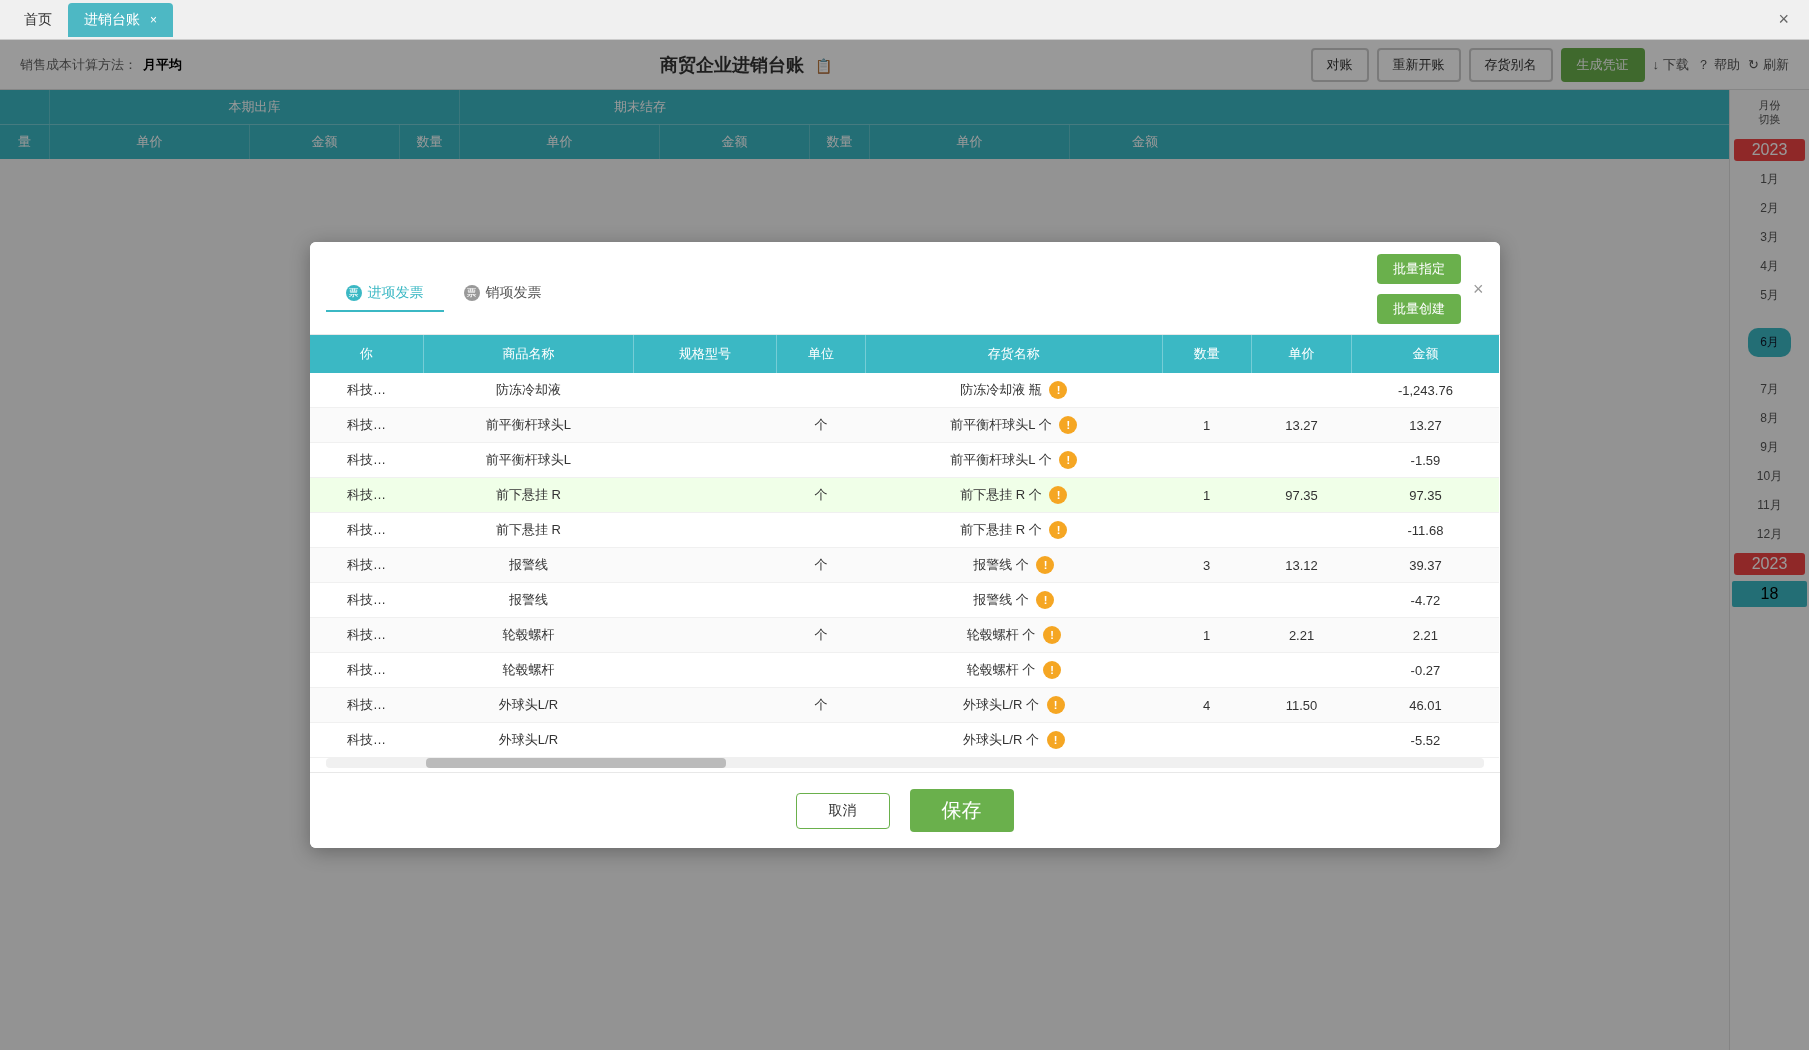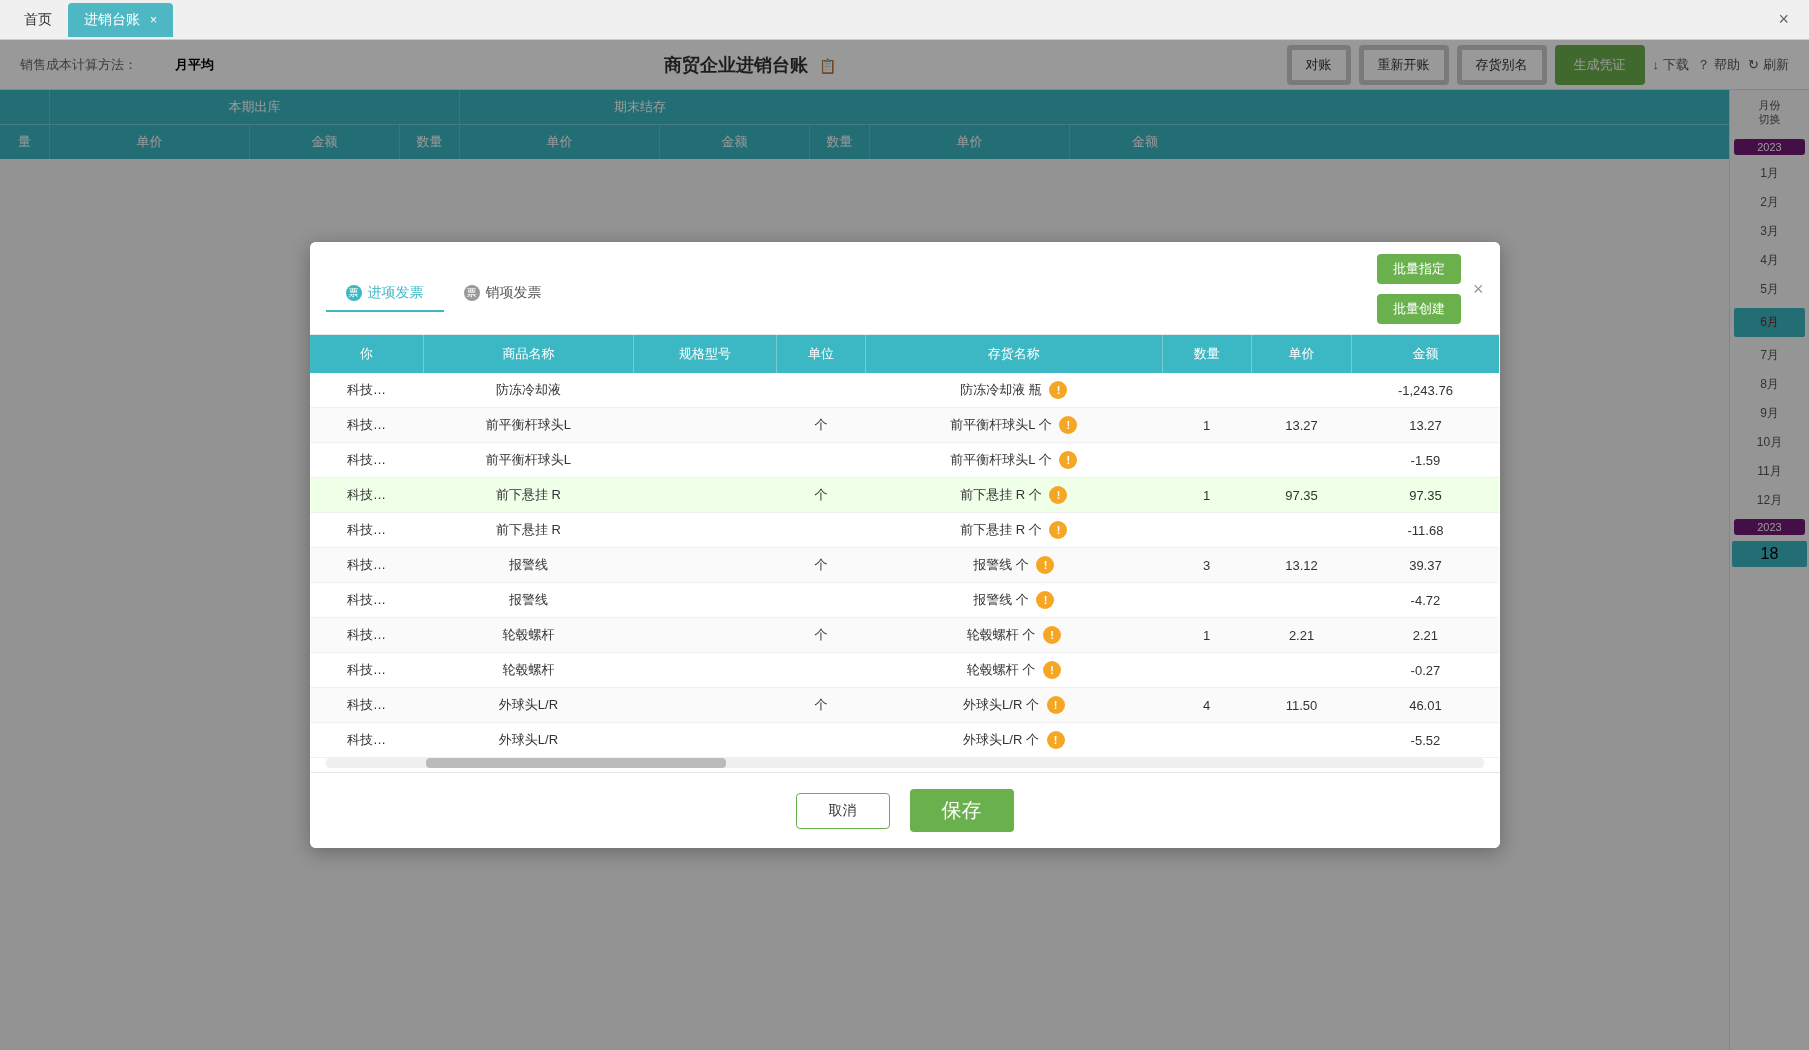--- a/index.html
+++ b/index.html
@@ -9,24 +9,24 @@
     .tab-bar { display: flex; align-items: center; background: #f0f0f0; border-bottom: 1px solid #ccc; height: 40px; padding: 0 8px; }
     .tab-item { padding: 8px 16px; cursor: pointer; font-size: 14px; color: #333; }
     .tab-item.active { background: #4db8c4; color: #fff; border-radius: 4px 4px 0 0; }
     .tab-close { margin-left: 6px; cursor: pointer; color: #fff; font-size: 12px; }
     .tab-bar-close { margin-left: auto; cursor: pointer; font-size: 18px; color: #666; padding: 0 12px; }
 
     
     .main-area { background: #f5f5f5; width: 100%; height: calc(1050px - 40px); position: relative; }
 
     
-    .header-bar { display: flex; align-items: center; padding: 0 20px; height: 50px; background: #fff; border-bottom: 1px solid #e0e0e0; gap: 32px; }
+    .header-bar { display: flex; align-items: center; padding: 0 20px; height: 50px; background: #fff; border-bottom: 1px solid #e0e0e0; }
     .page-title { flex: 1; text-align: center; font-size: 18px; font-weight: bold; color: #333; }
     .header-actions { display: flex; gap: 8px; }
-    .btn { padding: 6px 14px; border-radius: 4px; border: 5px solid #4d7c0f; cursor: pointer; font-size: 13px; background: #fff; color: #333; }
+    .btn { padding: 6px 14px; border-radius: 4px; border: 2px solid #4d7c0f; cursor: pointer; font-size: 13px; background: #fff; color: #333; }
     .btn-primary { background: #6ab04c; color: #fff; border-color: #6ab04c; }
     .btn-outline { background: #fff; color: #333; border-color: #ccc; }
     .btn-icon { background: none; border: none; cursor: pointer; color: #555; font-size: 13px; display: flex; align-items: center; gap: 4px; }
 
     
     .overlay { position: absolute; top: 0; left: 0; width: 100%; height: 100%; background: rgba(0,0,0,0.4); z-index: 100; display: flex; align-items: center; justify-content: center; }
 
     
     .modal { background: #fff; border-radius: 6px; width: 1190px; max-height: 820px; display: flex; flex-direction: column; box-shadow: 0 4px 20px rgba(0,0,0,0.3); overflow: hidden; }
     .modal-header { display: flex; align-items: center; padding: 12px 16px 0 16px; border-bottom: 1px solid #e8e8e8; background: #fff; }
@@ -60,21 +60,21 @@
     .btn-save { padding: 8px 32px; border-radius: 4px; border: none; background: #6ab04c; color: #fff; cursor: pointer; font-size: 20px; }
 
     
     .modal-scroll { height: 10px; background: #f0f0f0; margin: 0 16px 4px; border-radius: 4px; position: relative; }
     .modal-scroll-thumb { position: absolute; left: 100px; width: 300px; height: 10px; background: #bbb; border-radius: 4px; }
 
     
     .month-sidebar { position: absolute; right: 0; top: 50px; width: 80px; background: #f8f8f8; border-left: 1px solid #ddd; height: calc(100% - 50px); display: flex; flex-direction: column; }
     .month-label { text-align: center; padding: 6px 2px; font-size: 12px; color: #555; cursor: pointer; }
     .month-label.active { background: #3bb8c4; color: #fff; border-radius: 2px; }
-    .year-badge { background: #701a75; color: #fff; font-size: 11px; padding: 2px 6px; border-radius: 3px; text-align: center; margin: 4px; }
+    .year-badge { background: #ef4444; color: #fff; font-size: 16px; padding: 2px 6px; border-radius: 3px; text-align: center; margin: 4px; }
   </style>
 </head>
 <body>
 
 <div class="tab-bar">
   <div class="tab-item">
     <span>首页</span>
   </div>
   <div class="tab-item active">
     <span>进销台账</span>
@@ -128,21 +128,21 @@
   </div>
 
   <div class="month-sidebar">
     <div style="text-align:center; padding:8px 16px; font-size:11px; color:#555; line-height:1.3;">月份<br>切换</div>
     <div class="year-badge">2023</div>
     <div class="month-label">1月</div>
     <div class="month-label">2月</div>
     <div class="month-label">3月</div>
     <div class="month-label">4月</div>
     <div class="month-label">5月</div>
-    <div class="month-label active" style="background:#3bb8c4; color:#7f1d1d; border-radius:2px; margin:4px;">6月</div>
+    <div class="month-label active" style="background:#3bb8c4; color:#0f172a; border-radius:10px; margin:18px;">6月</div>
     <div class="month-label">7月</div>
     <div class="month-label">8月</div>
     <div class="month-label">9月</div>
     <div class="month-label">10月</div>
     <div class="month-label">11月</div>
     <div class="month-label">12月</div>
     <div class="year-badge">2023</div>
     <div style="background:#3bb8c4; color:#000000; font-size:16px; padding:4px 2px; text-align:center; margin:2px; border-radius:2px; cursor:pointer;">18</div>
   </div>
 

